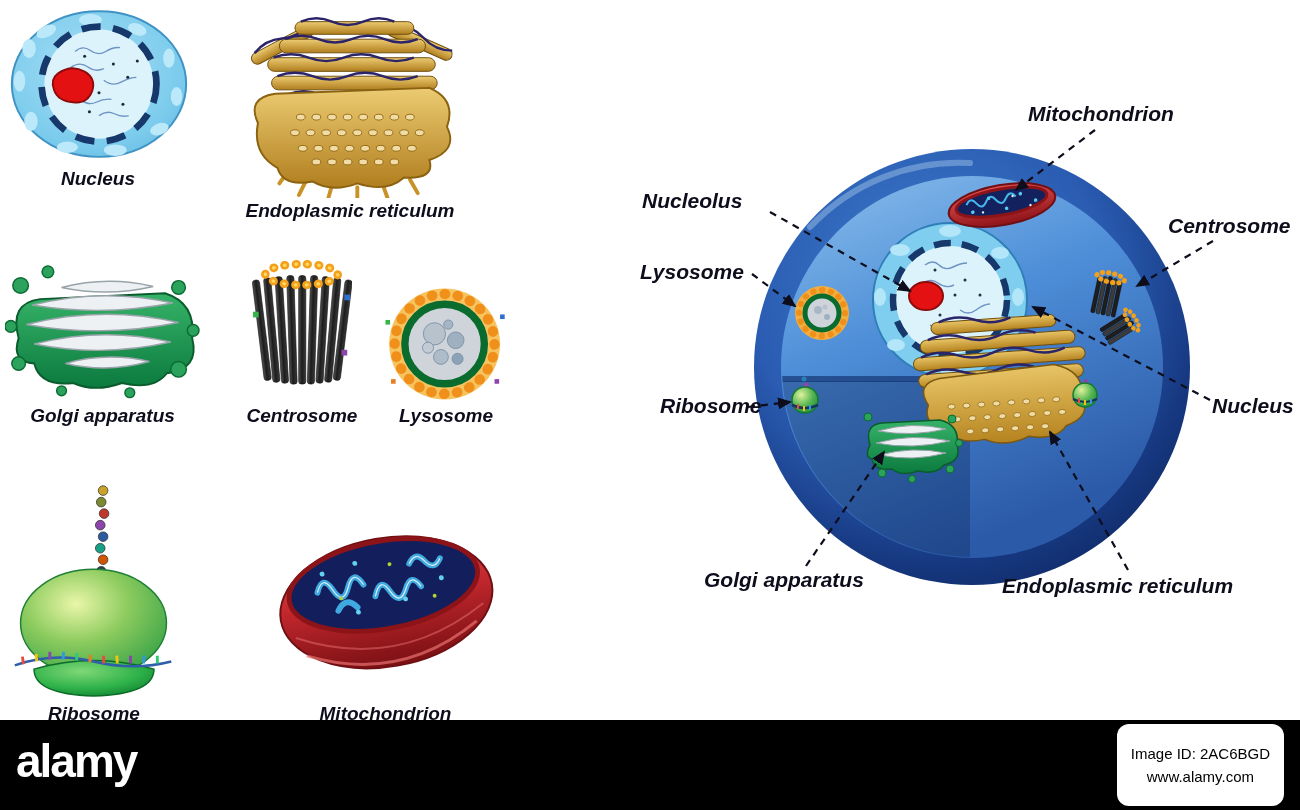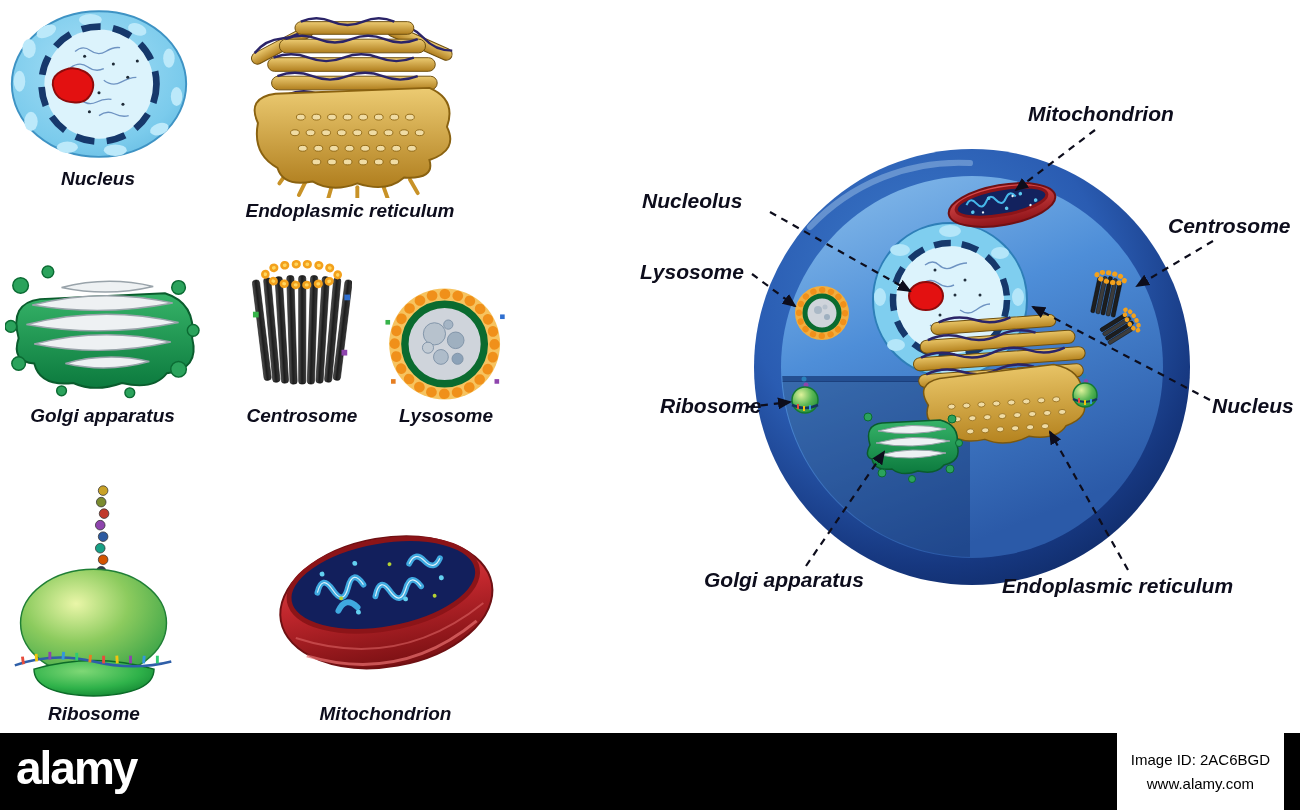--- a/index.html
+++ b/index.html
@@ -3,23 +3,23 @@
 <meta charset="utf-8">
 <style>
   html,body{margin:0;padding:0}
   body{background:#ffffff;font-family:"Liberation Sans",sans-serif}
   #canvas{position:relative;width:1300px;height:810px;background:#fff;overflow:hidden}
   .art{position:absolute}
   .art svg{display:block;width:100%;height:100%}
   .olabel{position:absolute;font-size:19px;font-weight:bold;font-style:italic;color:#0d0d1c;text-align:center}
   .clabel{position:absolute;font-size:21px;font-weight:bold;font-style:italic;color:#0d0d1c;white-space:nowrap}
   #connectors{position:absolute;left:0;top:0;pointer-events:none}
-  #footer{position:absolute;left:0;bottom:0;width:100%;height:77px;background:#000;display:flex;align-items:center;justify-content:space-between;padding:0 16px;box-sizing:border-box}
+  #footer{position:absolute;left:0;bottom:0;width:100%;height:90px;background:#000;display:flex;align-items:center;justify-content:space-between;padding:0 16px;box-sizing:border-box}
   #alamy-logo{color:#fff;font-size:46px;font-weight:bold;letter-spacing:-2px;line-height:1;margin-top:-8px}
-  #idbox{background:#fff;border-radius:3px;padding:18px 14px;text-align:center;color:#000;font-size:15px;line-height:1.55}
+  #idbox{background:#fff;border-radius:12px;padding:18px 14px;text-align:center;color:#000;font-size:15px;line-height:1.55}
 </style>
 </head>
 <body>
 
 <div id="canvas">
 
   <div class="art" style="left:8px;top:5px;width:182px;height:160px">
     <svg viewBox="0 0 190 160">
       <defs>
         <radialGradient id="nucG" cx="45%" cy="40%" r="75%">

